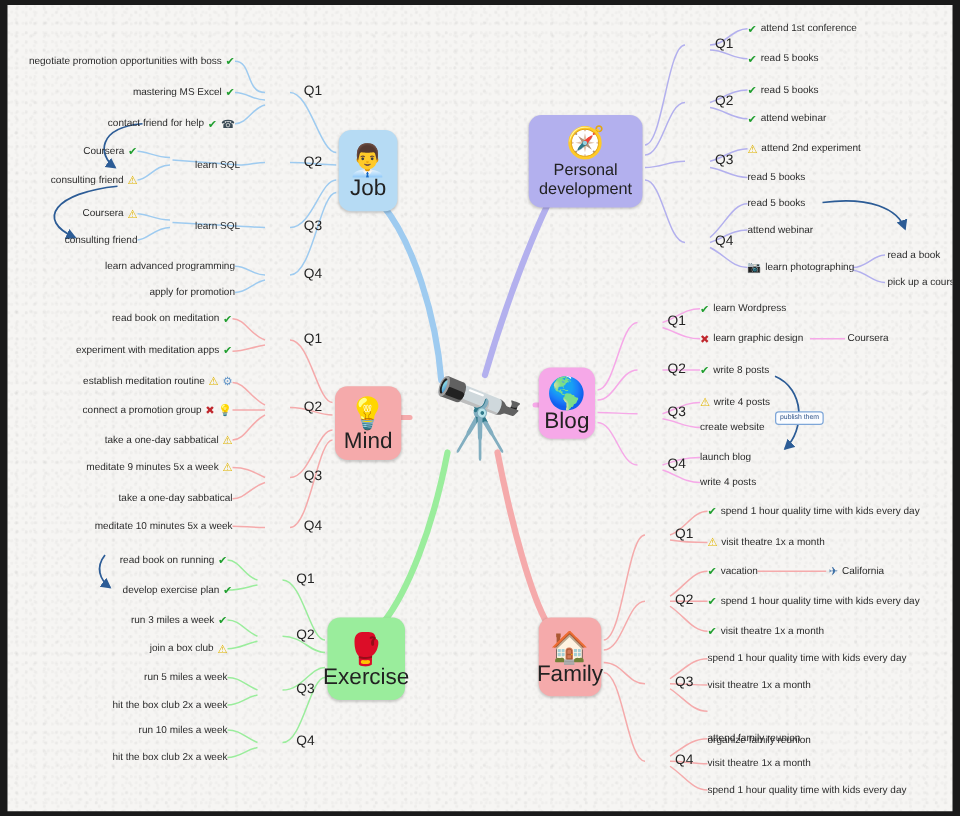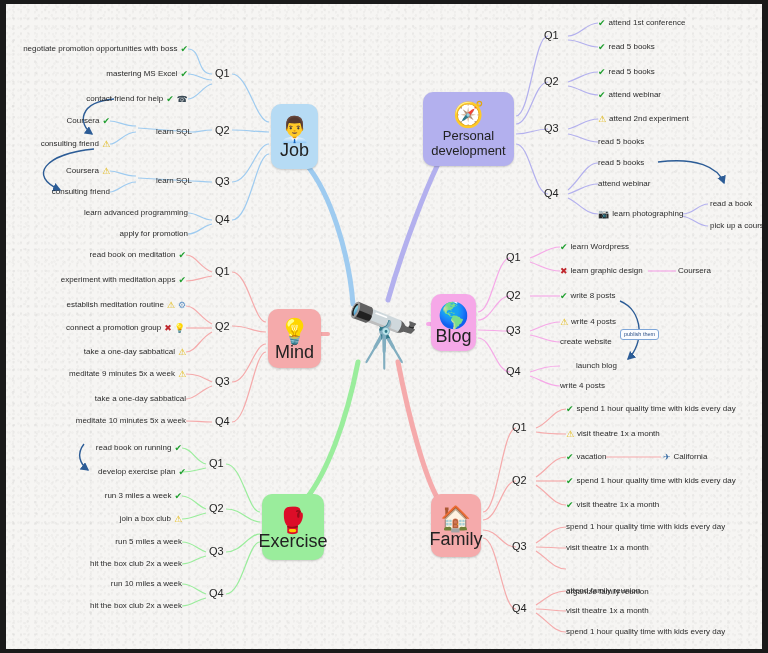--- a/index.html
+++ b/index.html
@@ -48,21 +48,21 @@
   }
 
   
   .leaf{
     position:absolute;white-space:nowrap;font-size:8px;line-height:10px;color:#2b2b2b;
     display:flex;align-items:center;gap:3px;
   }
   .leaf.r{transform:translateX(-100%);}
   .leaf .ic{font-size:9px;line-height:9px;}
   .qlab{
-    position:absolute;font-size:11px;line-height:12px;color:#232323;white-space:nowrap;
+    position:absolute;font-size:11px;line-height:12px;color:#232323;white-space:nowrap;margin-left:28px;
   }
   .callout{
     position:absolute;font-size:5.5px;line-height:7px;color:#2b4f86;
     border:1px solid #7ea6d8;background:#fafcff;border-radius:3px;
     padding:1px 3px;white-space:nowrap;
   }
 </style>
 </head>
 <body>
 
@@ -421,21 +421,21 @@
     <span class="ic" style="color:#1f9e2e">✔</span>
     <span>write 8 posts</span>
   </div>
   <div class="leaf" style="left:554px;top:313px">
     <span class="ic" style="color:#e0b400">⚠</span>
     <span>write 4 posts</span>
   </div>
   <div class="leaf" style="left:554px;top:333px">
     <span>create website</span>
   </div>
-  <div class="leaf" style="left:570px;top:357px">
+  <div class="leaf" style="left:554px;top:357px">
     <span>launch blog</span>
   </div>
   <div class="leaf" style="left:554px;top:377px">
     <span>write 4 posts</span>
   </div>
   <div class="callout" style="left:614px;top:325px">publish them</div>
 
   <div class="leaf r" style="left:176px;top:439px">
     <span>read book on running</span>
     <span class="ic" style="color:#1f9e2e">✔</span>

